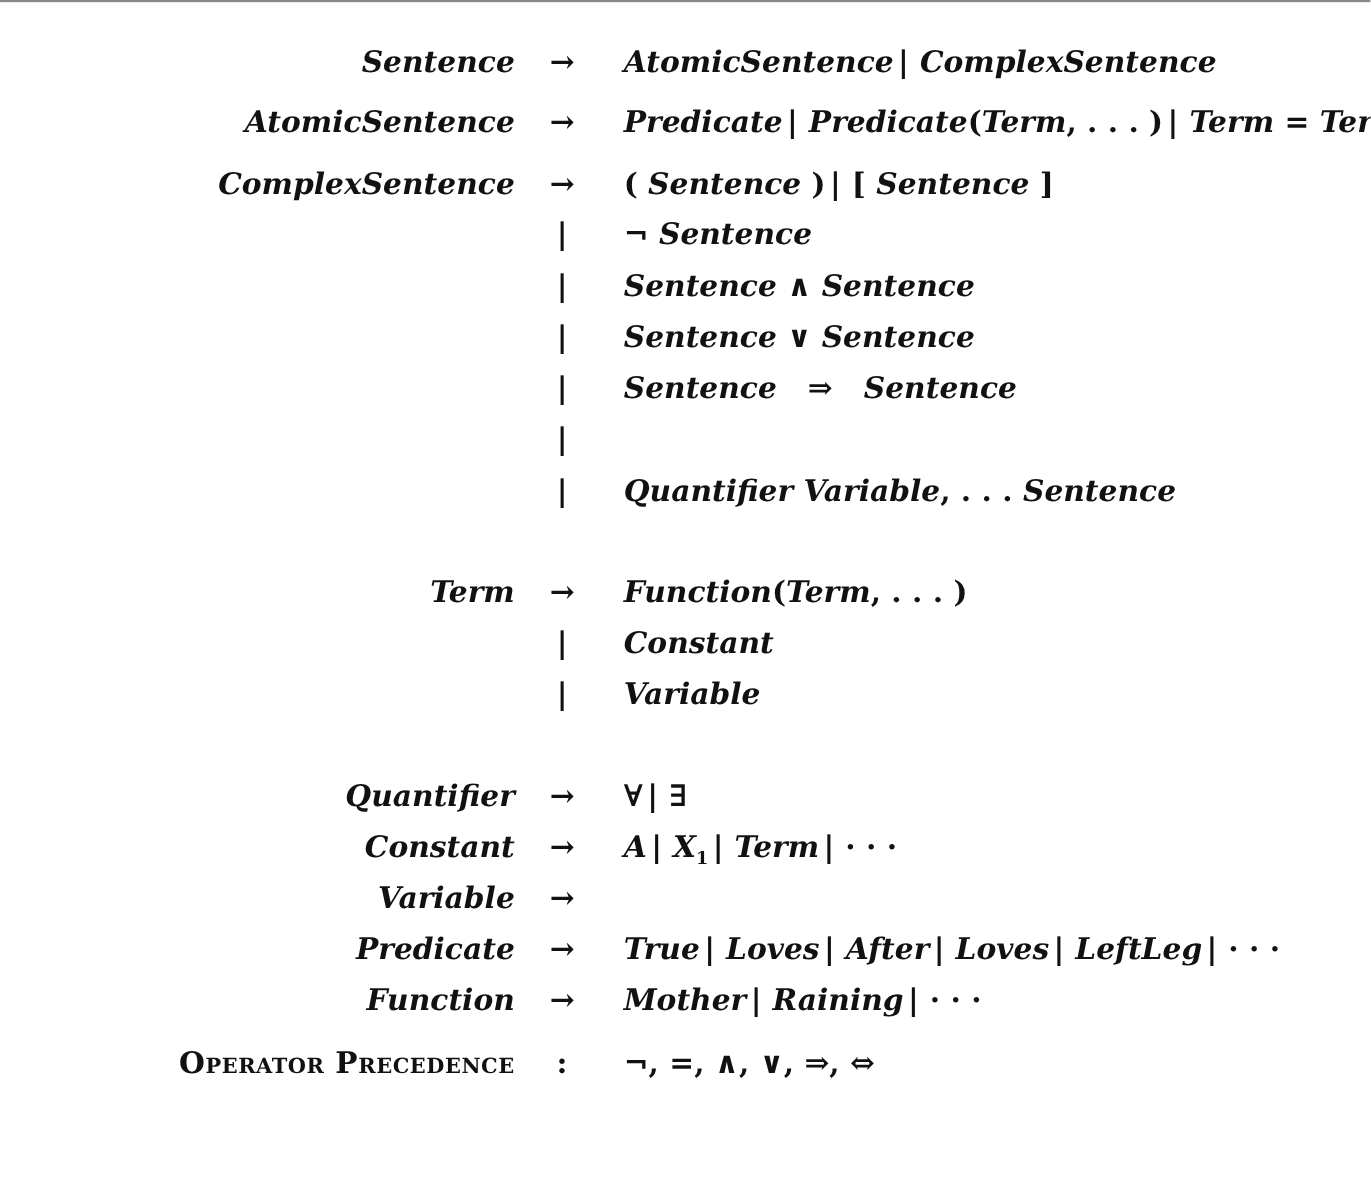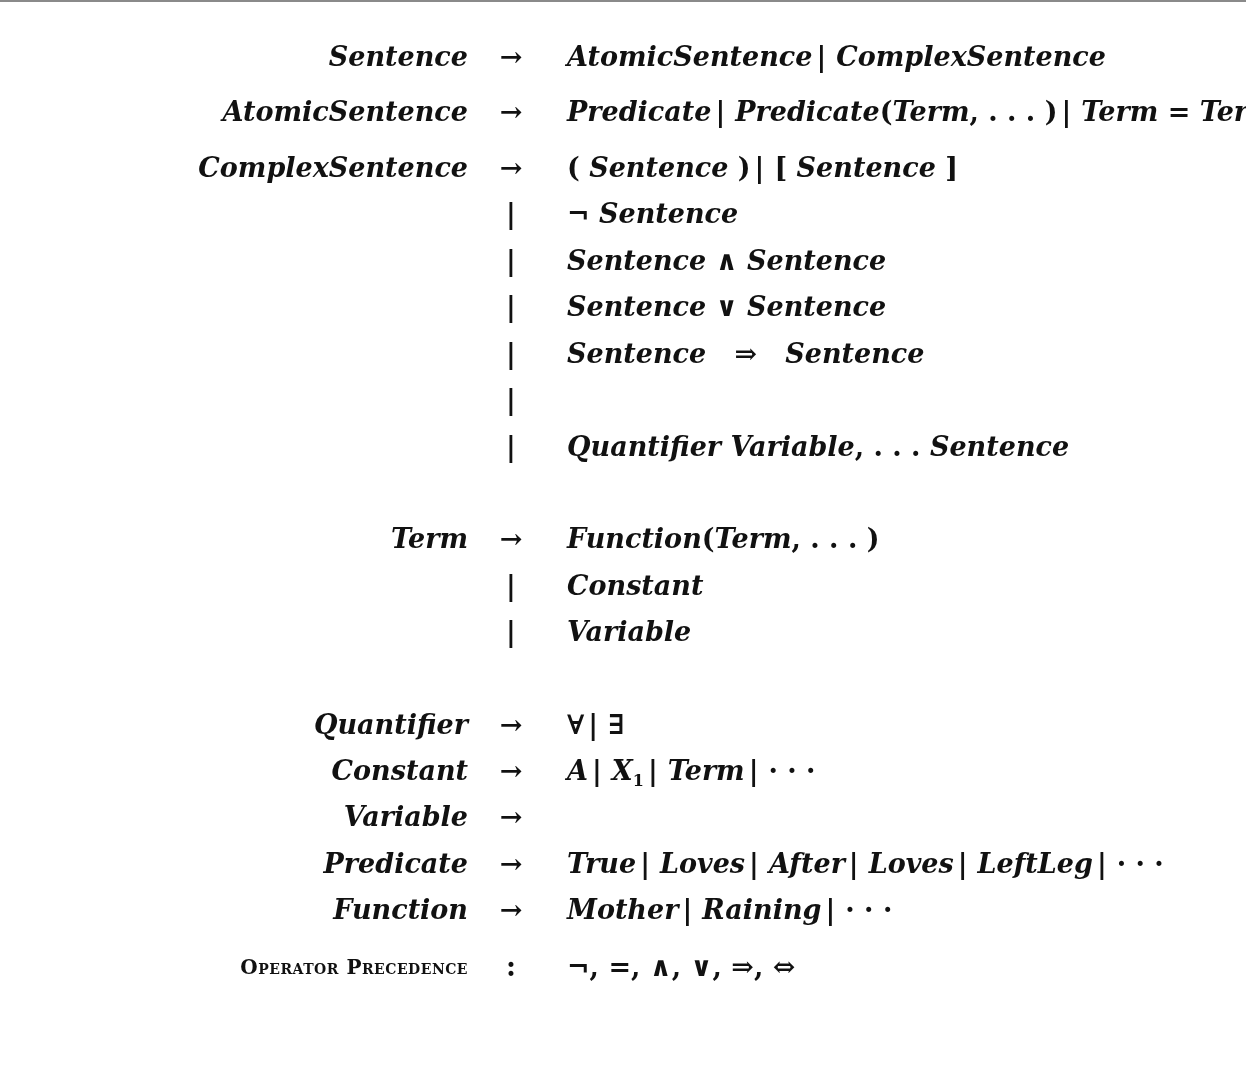--- a/index.html
+++ b/index.html
@@ -5,21 +5,21 @@
   html, body { margin: 0; padding: 0; background: #ffffff; }
   body { width: 1246px; height: 1070px; position: relative; overflow: hidden;
          font-family: "DejaVu Serif", "Liberation Serif", serif; color: #111; }
   .topline { position: absolute; left: 0; top: 0; width: 1246px; height: 2px; background: #8a8a8a; }
   .row { position: absolute; left: 0; width: 1246px; height: 40px; font-size: 27px; line-height: 40px; font-weight: bold; }
   .lhs { position: absolute; right: 778px; font-style: italic; white-space: nowrap; }
   .op { position: absolute; left: 496px; width: 30px; text-align: center; }
   .rhs { position: absolute; left: 555px; white-space: nowrap; margin-left: 12px; }
   .rhs i, .it { font-style: italic; }
   .sep { font-style: normal; margin: 0 10px 0 4px; }
-  .sc { font-variant: small-caps; font-style: normal; font-size: 20px; letter-spacing: 0.5px; }
+  .sc { font-variant: small-caps; font-style: normal; font-size: 27px; letter-spacing: 0.5px; }
   .bar { font-style: normal; }
   .up { font-style: normal; }
   sub { font-size: 16px; font-style: normal; }
 </style>
 </head>
 <body>
 
 <div class="topline"></div>
 
 <div>

